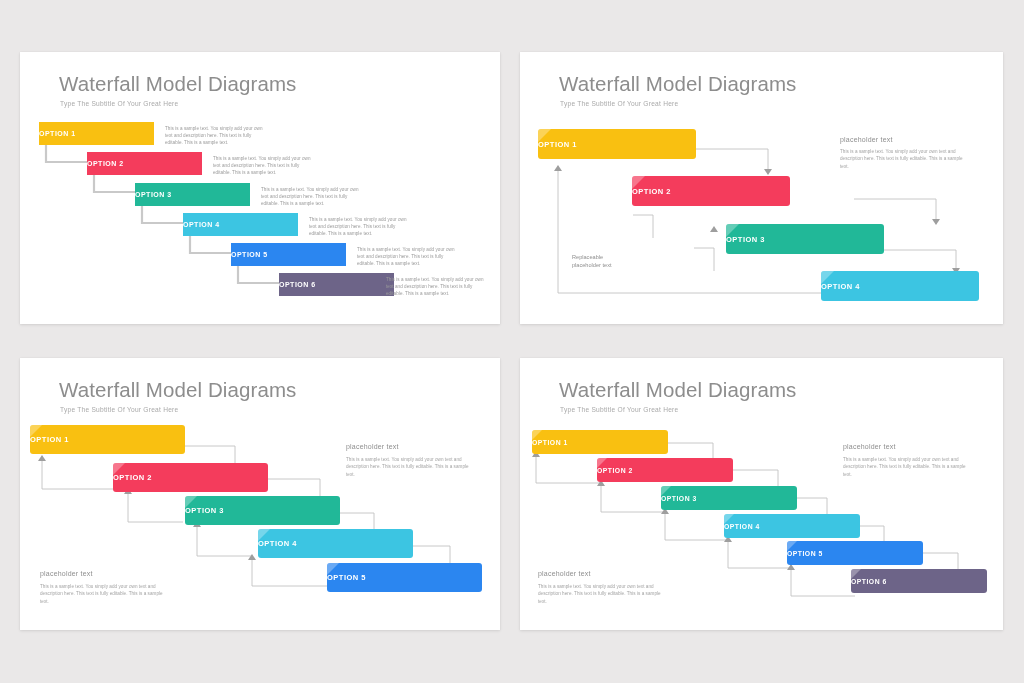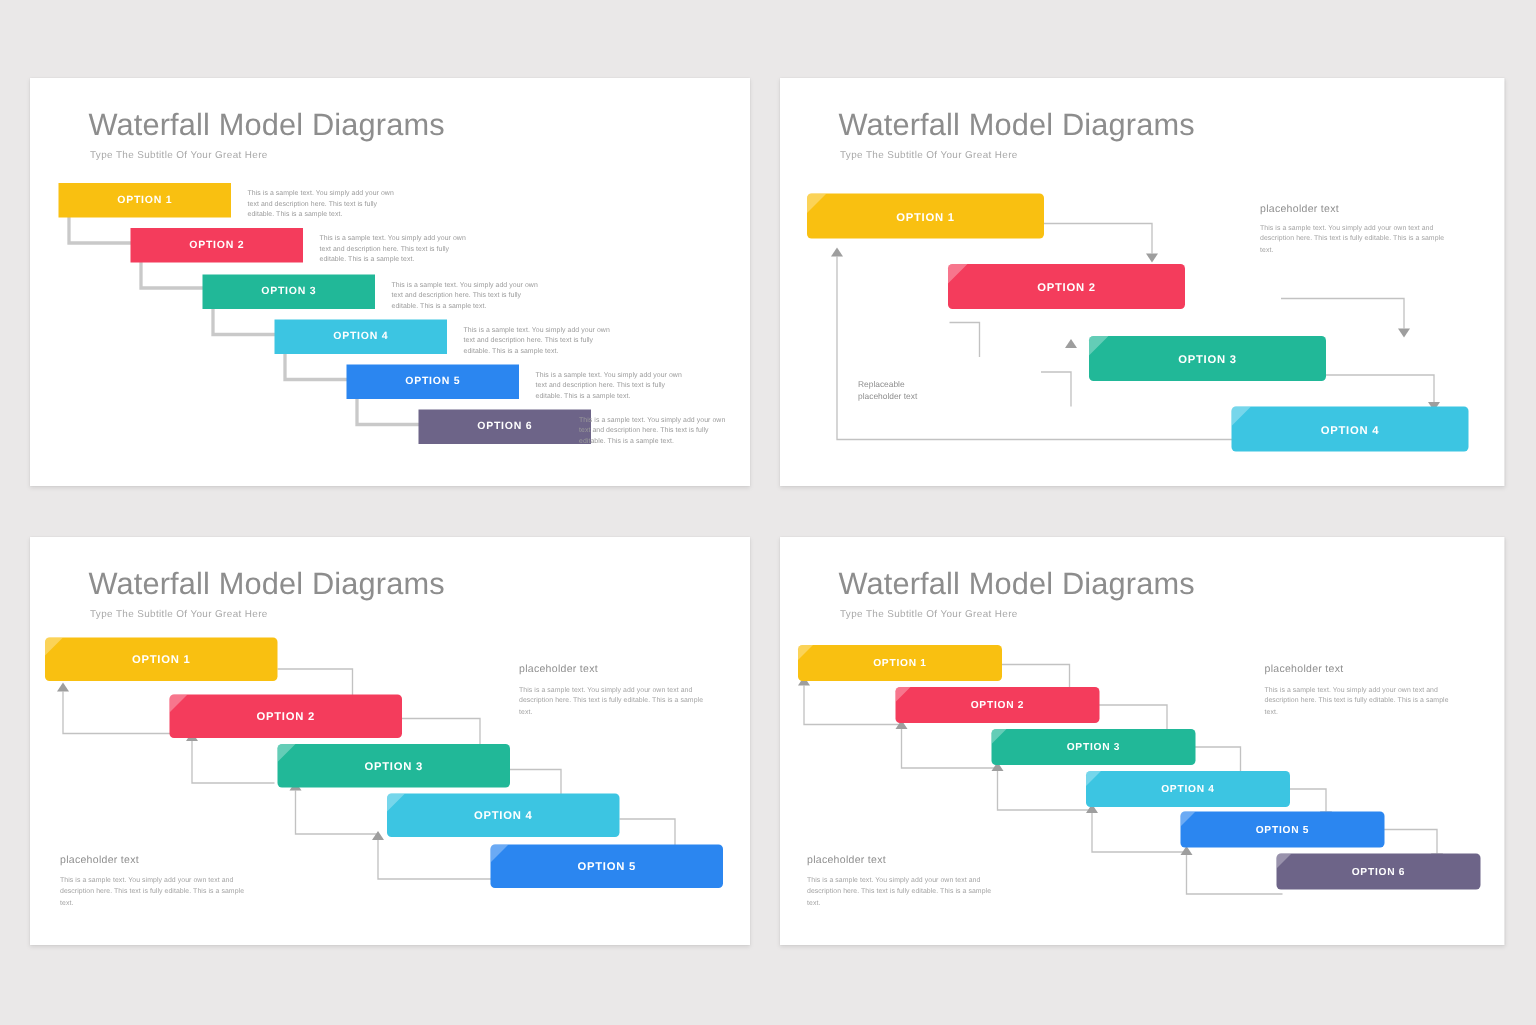--- a/index.html
+++ b/index.html
@@ -30,21 +30,21 @@
     letter-spacing:0.1px;white-space:nowrap;
   }
   .s-sub{
     position:absolute;left:40px;top:48px;
     font-size:6.6px;color:#a9a9a9;letter-spacing:0.25px;white-space:nowrap;
   }
 
   
   .bar{
     position:absolute;
-    display:flex;align-items:center;justify-content:center;
+    display:flex;align-items:center;
     color:#ffffff;font-weight:bold;
     letter-spacing:0.5px;
     overflow:hidden;
     box-sizing:border-box;
   }
   .bar .lbl{position:relative;z-index:2;}
   .bar .corner{
     position:absolute;left:0;top:0;width:0;height:0;
     border-style:solid;
     border-color:rgba(255,255,255,0.30) transparent transparent transparent;

